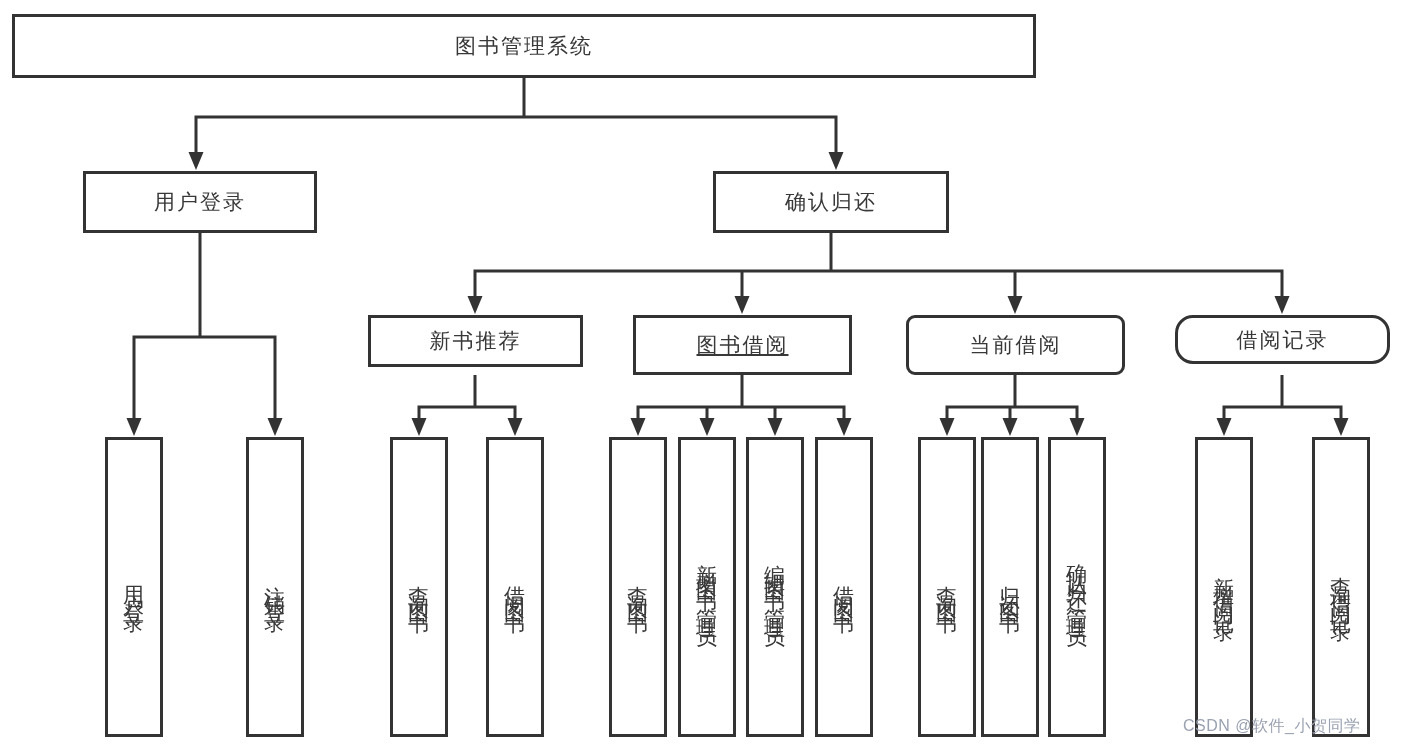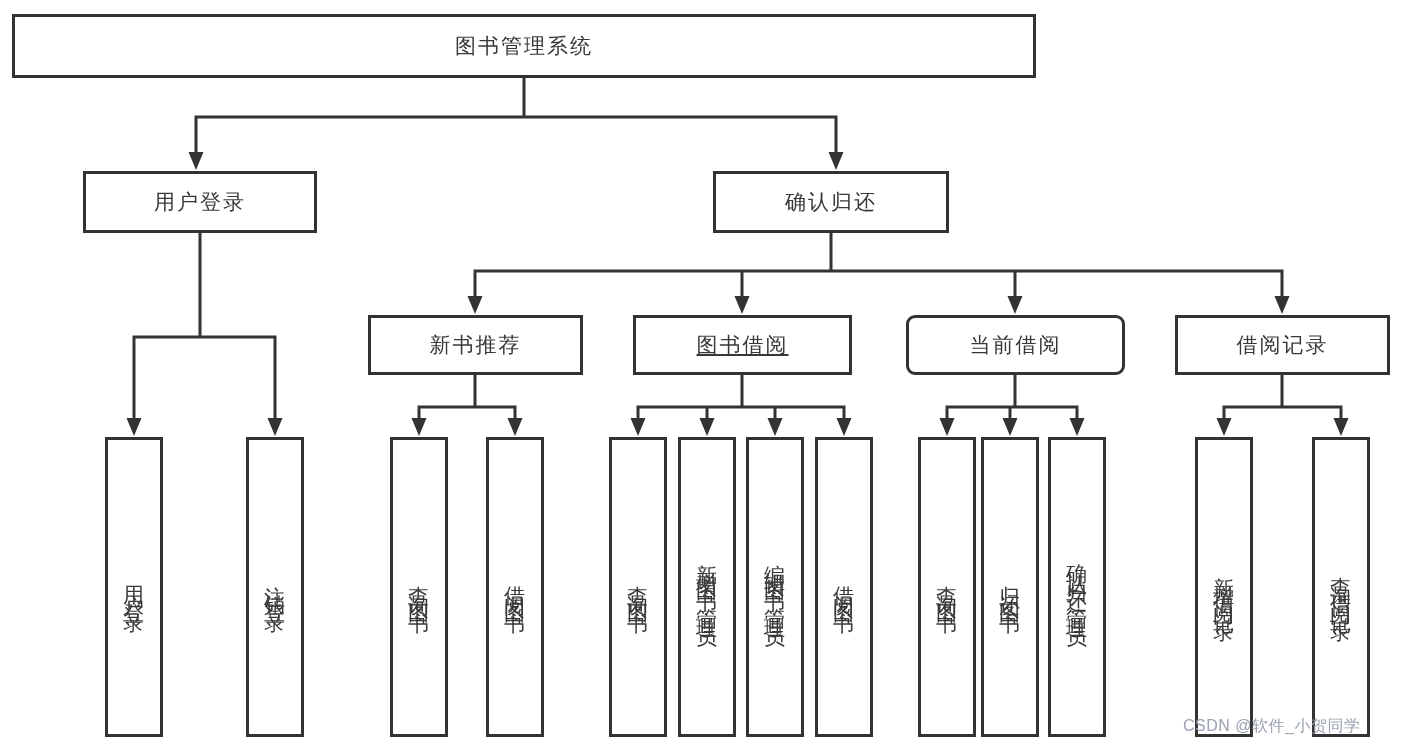--- a/index.html
+++ b/index.html
@@ -113,24 +113,24 @@
       <polygon points="1216.5,418 1231.5,418 1224,436"></polygon>
       <polygon points="1333.5,418 1348.5,418 1341,436"></polygon>
     </g>
   </svg>
 
   <div class="box h" style="left:12px; top:14px; width:1024px; height:64px;">图书管理系统</div>
 
   <div class="box h" style="left:83px; top:171px; width:234px; height:62px;">用户登录</div>
   <div class="box h" style="left:713px; top:171px; width:236px; height:62px;">确认归还</div>
 
-  <div class="box h" style="left:368px; top:315px; width:215px; height:60px;">新书推荐</div>
+  <div class="box h" style="left:368px; top:315px; width:215px; height:52px;">新书推荐</div>
   <div class="box h" style="left:633px; top:315px; width:219px; height:60px;text-decoration:underline;">图书借阅</div>
   <div class="box h" style="left:906px; top:315px; width:219px; height:60px;border-radius:9px;">当前借阅</div>
-  <div class="box h" style="left:1175px; top:315px; width:215px; height:60px;">借阅记录</div>
+  <div class="box h" style="left:1175px; top:315px; width:215px; height:49px;border-radius:18px;">借阅记录</div>
 
   <div class="box" style="left:105px; top:437px; width:58px; height:300px;">
     <span class="vtext">用户登录</span>
   </div>
   <div class="box" style="left:246px; top:437px; width:58px; height:300px;">
     <span class="vtext">注销登录</span>
   </div>
 
   <div class="box" style="left:390px; top:437px; width:58px; height:300px;">
     <span class="vtext">查询图书</span>

